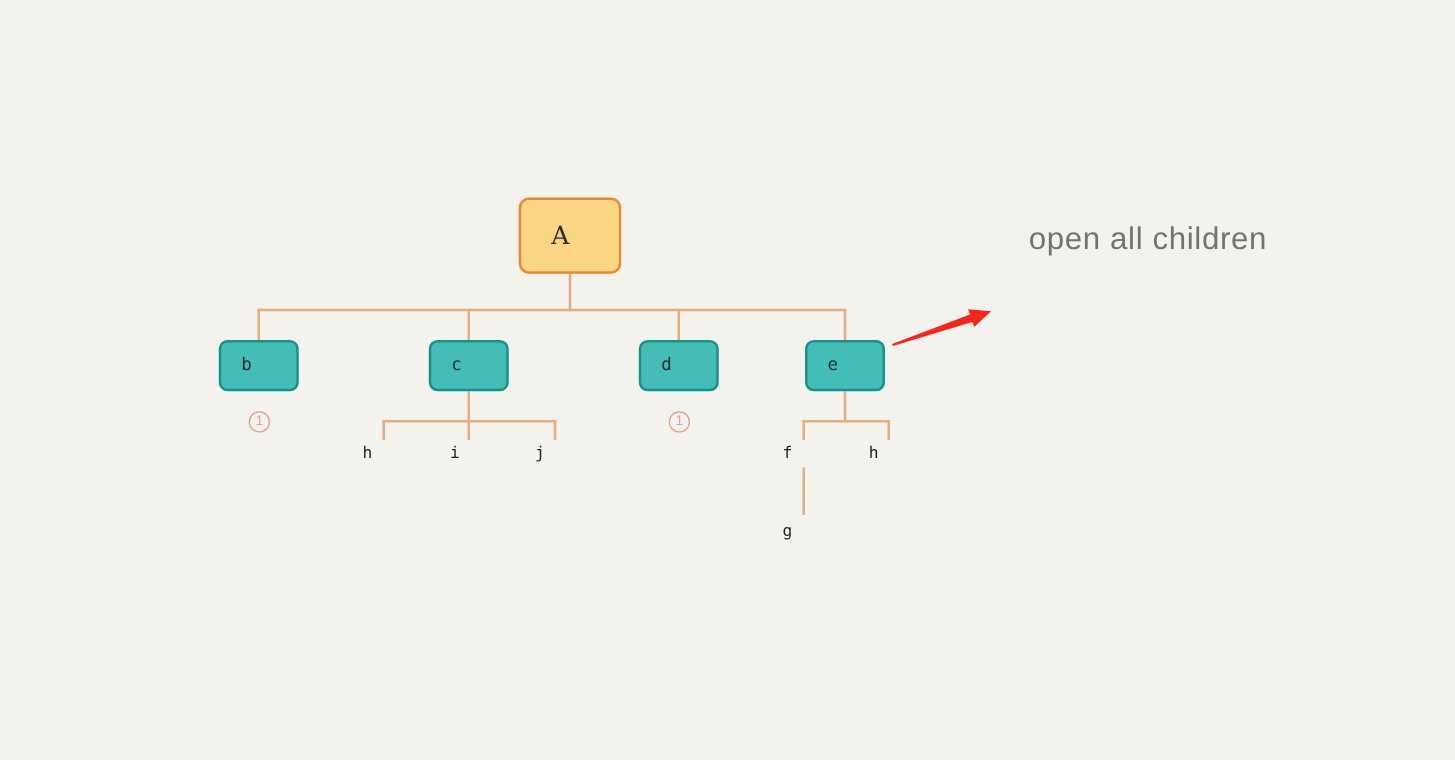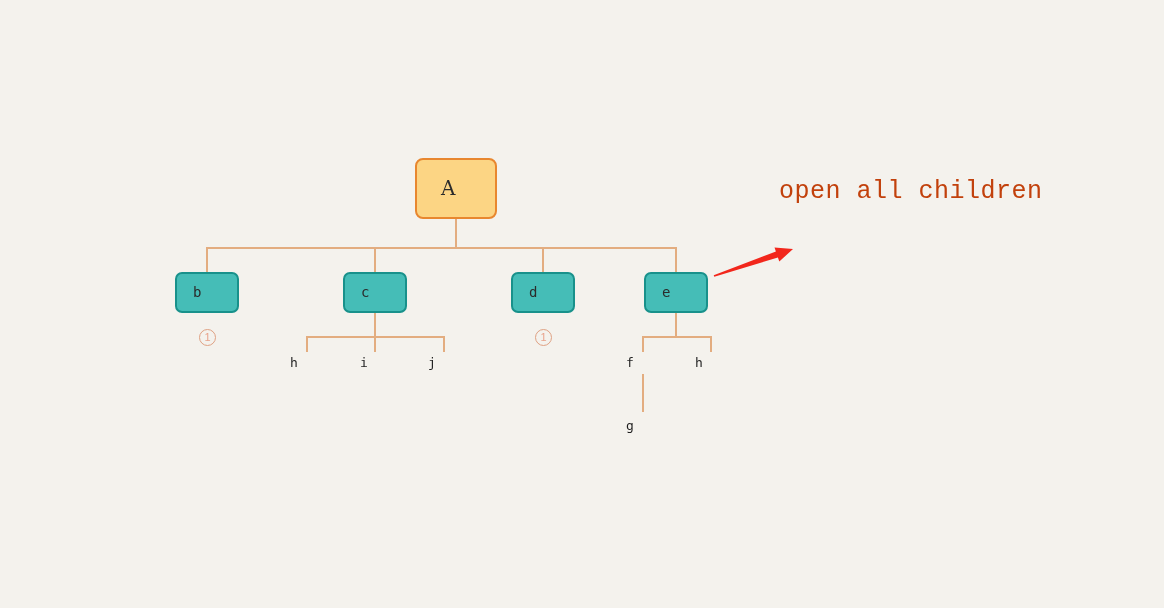--- a/index.html
+++ b/index.html
@@ -49,24 +49,23 @@
 
   
   .leaf{
     position:absolute;
     font-family:"DejaVu Sans Mono","Liberation Mono",monospace;
     font-size:13px;color:#1f1f1f;line-height:13px;cursor:pointer;
   }
 
   
   .annotation-text{
-    position:absolute;left:779px;top:177px;
-    font-size:25px;letter-spacing:0.5px;color:#c2410c;
+    position:absolute;left:823px;top:177px;
+    font-size:25px;letter-spacing:0.5px;color:#737373;
     white-space:nowrap;
-    font-family:Liberation Mono, monospace;
   }
   .annotation-arrow{position:absolute;left:708px;top:242px;}
 </style>
 </head>
 <body>
 
 <div class="stage">
 
   <div class="line" style="left:455px;top:219px;width:2px;height:30px;"></div>
   <div class="line" style="left:206px;top:247px;width:471px;height:2px;"></div>

